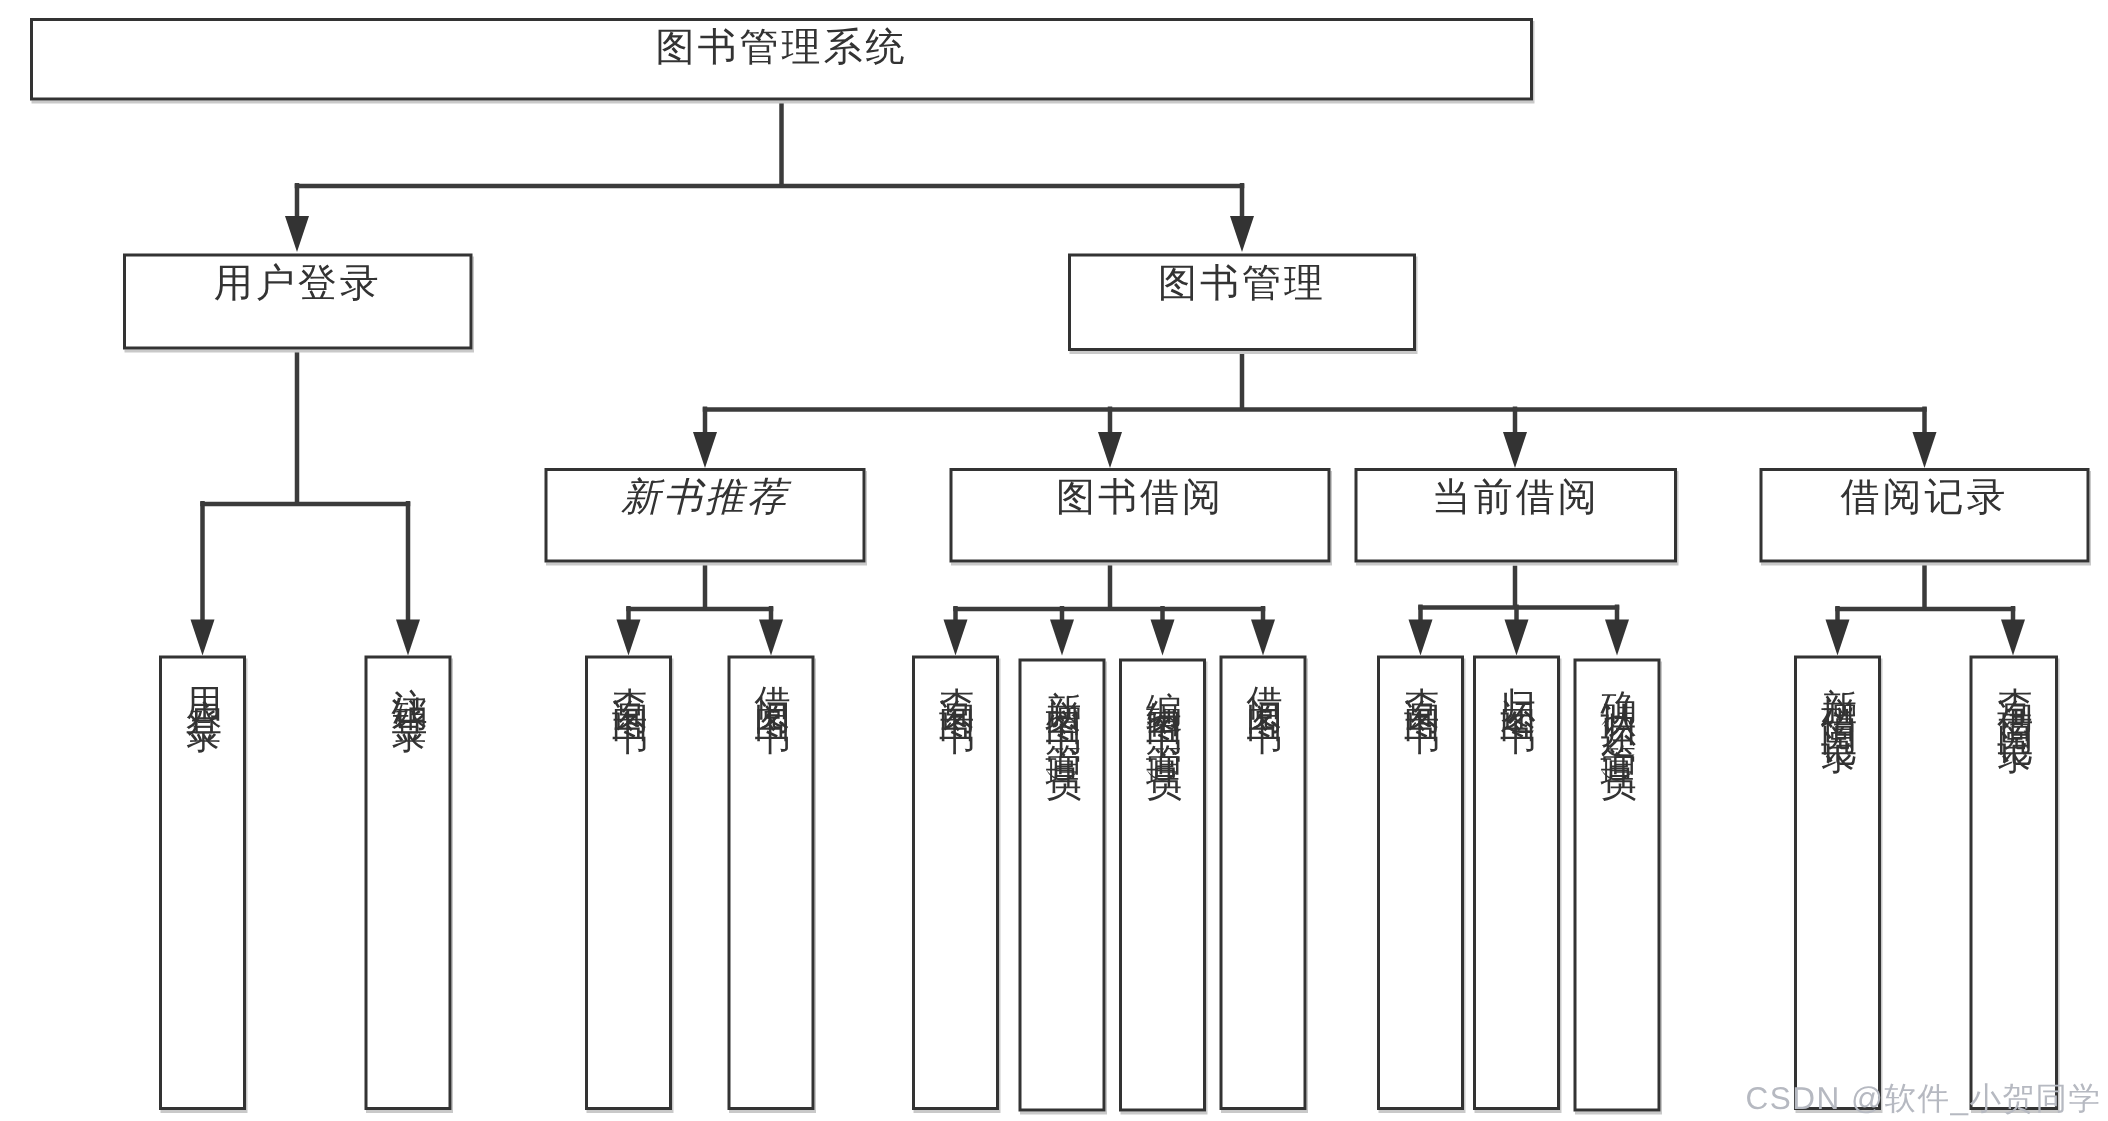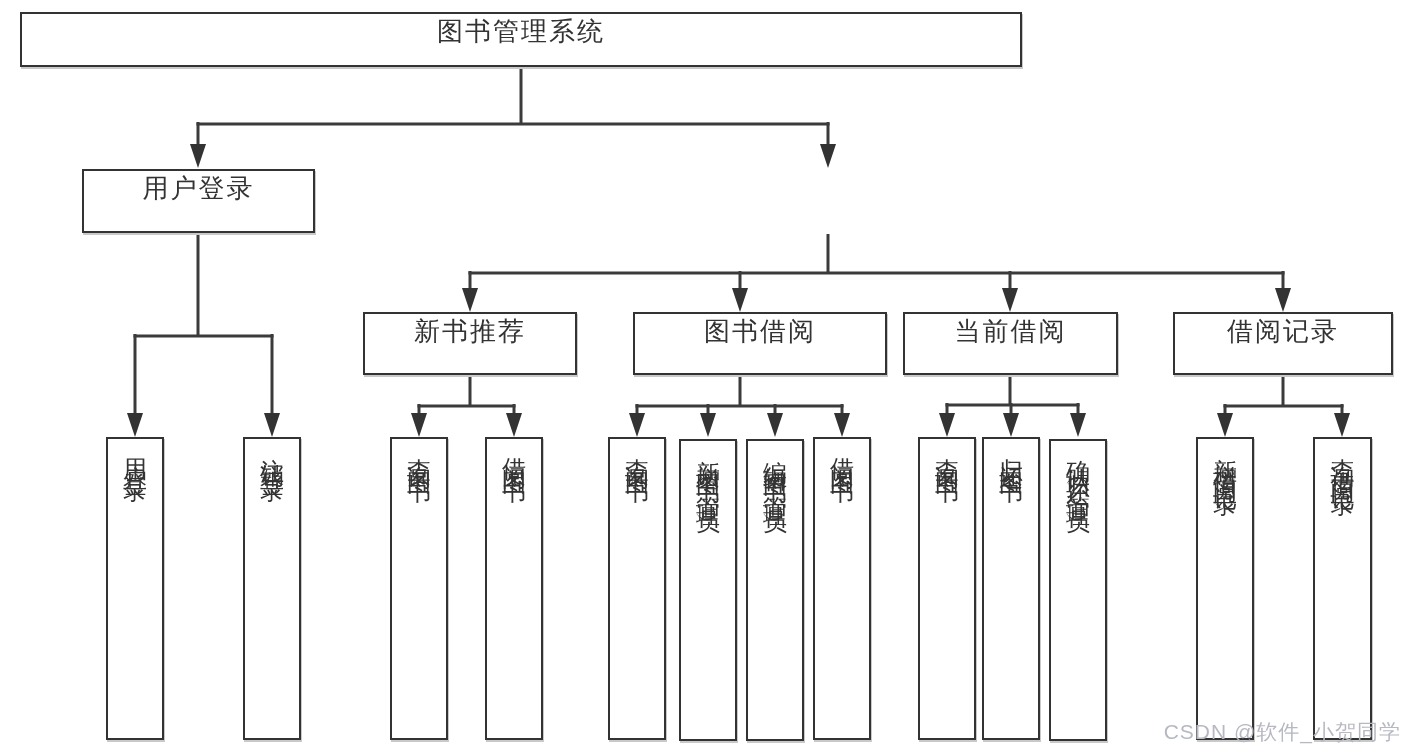--- a/index.html
+++ b/index.html
@@ -130,22 +130,25 @@
     </g>
   </svg>
 
   <div class="node header" style="left:20px; top:12px; width:1002px; height:55px;">
     <span>图书管理系统</span>
   </div>
 
   <div class="node header" style="left:82px; top:169px; width:233px; height:64px;">
     <span>用户登录</span>
   </div>
-
-  <div class="node header" style="left:363px; top:312px; width:214px; height:63px;">
+  <div class="node header" style="left:712px; top:169px; width:232px; height:65px;">
+    <span>图书管理</span>
+  </div>
+
+  <div class="node header" style="left:363px; top:312px; width:214px; height:63px;font-style:italic;">
     <span>新书推荐</span>
   </div>
   <div class="node header" style="left:633px; top:312px; width:254px; height:63px;">
     <span>图书借阅</span>
   </div>
   <div class="node header" style="left:1173px; top:312px; width:220px; height:63px;">
     <span>借阅记录</span>
   </div>
   <div class="node header" style="left:903px; top:312px; width:215px; height:63px;">
     <span>当前借阅</span>

